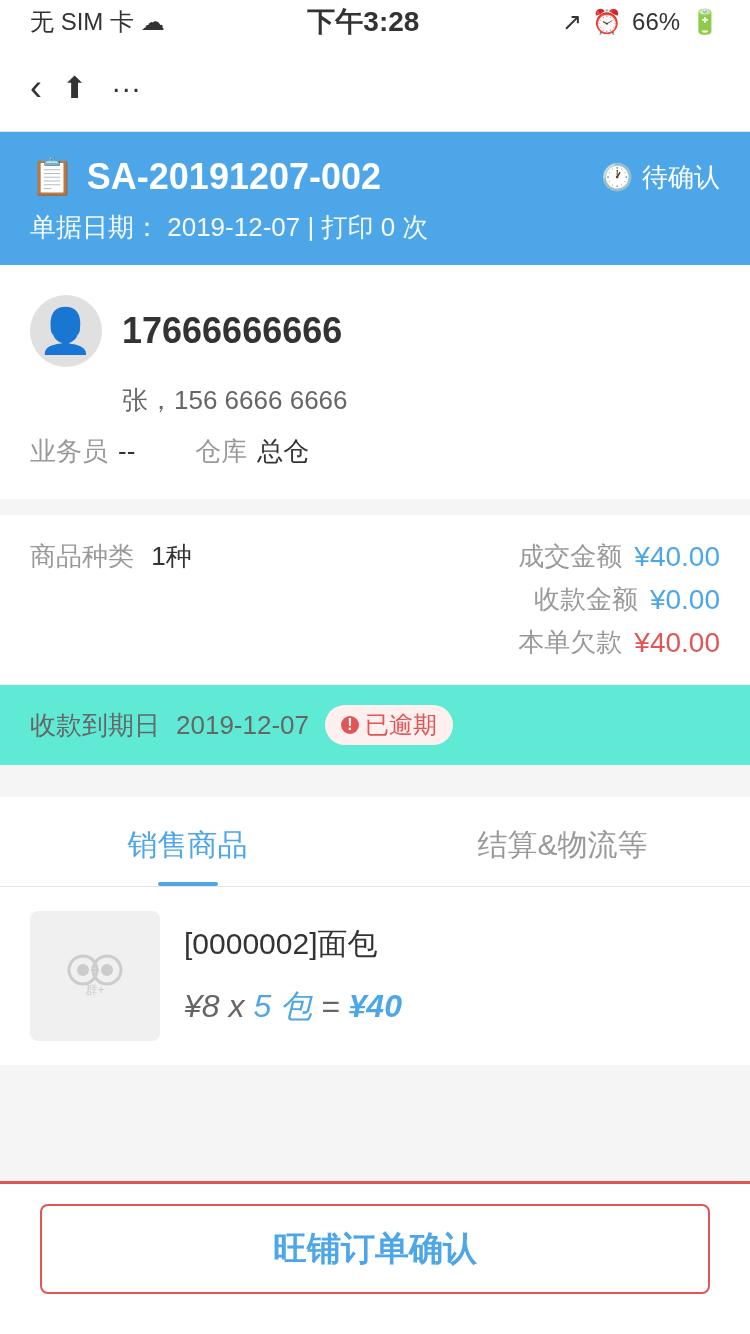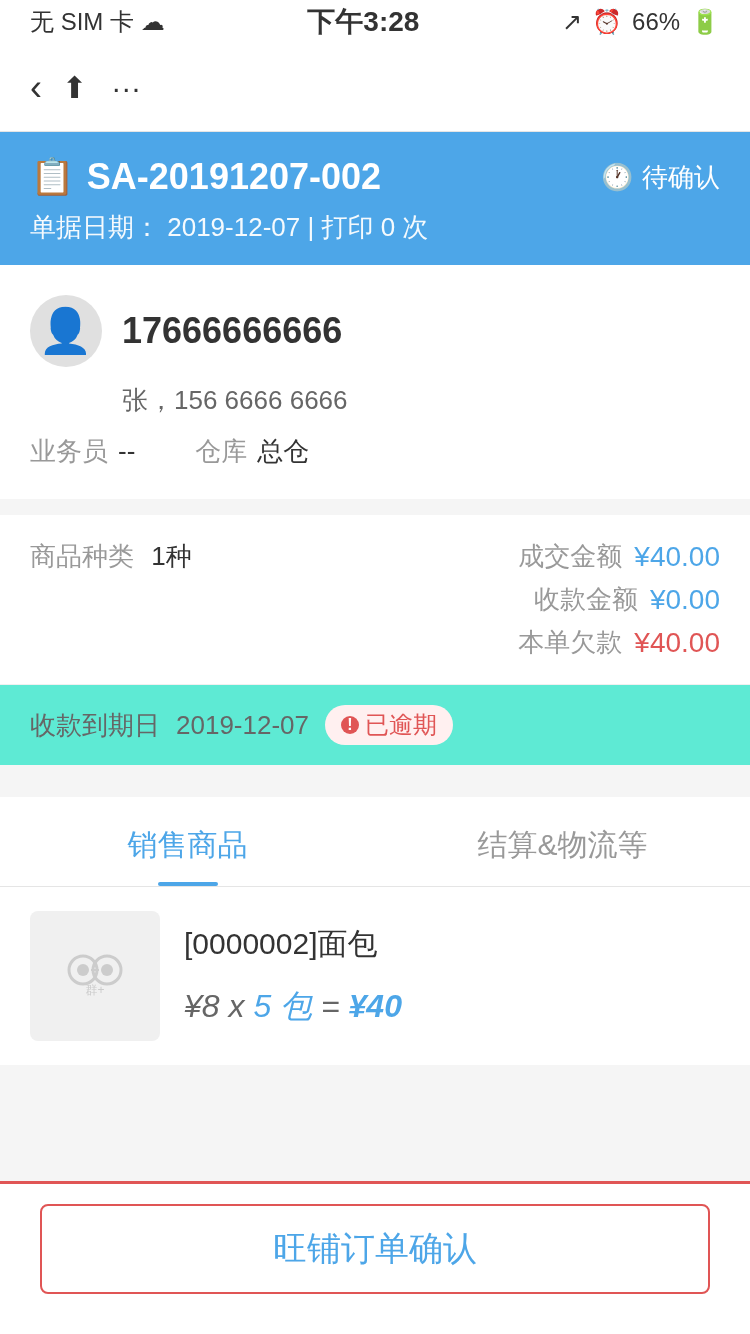--- a/index.html
+++ b/index.html
@@ -299,21 +299,21 @@
       border-top: 3px solid #e05555;
     }
     .confirm-btn {
       width: 100%;
       height: 90px;
       border: 2px solid #e05555;
       border-radius: 8px;
       background: #fff;
       color: #4da6e8;
       font-size: 34px;
-      font-weight: 400;
+      font-weight: 700;
       cursor: pointer;
       display: flex;
       align-items: center;
       justify-content: center;
     }
 
     
     .thumb-logo {
       width: 100px;
       height: 60px;

